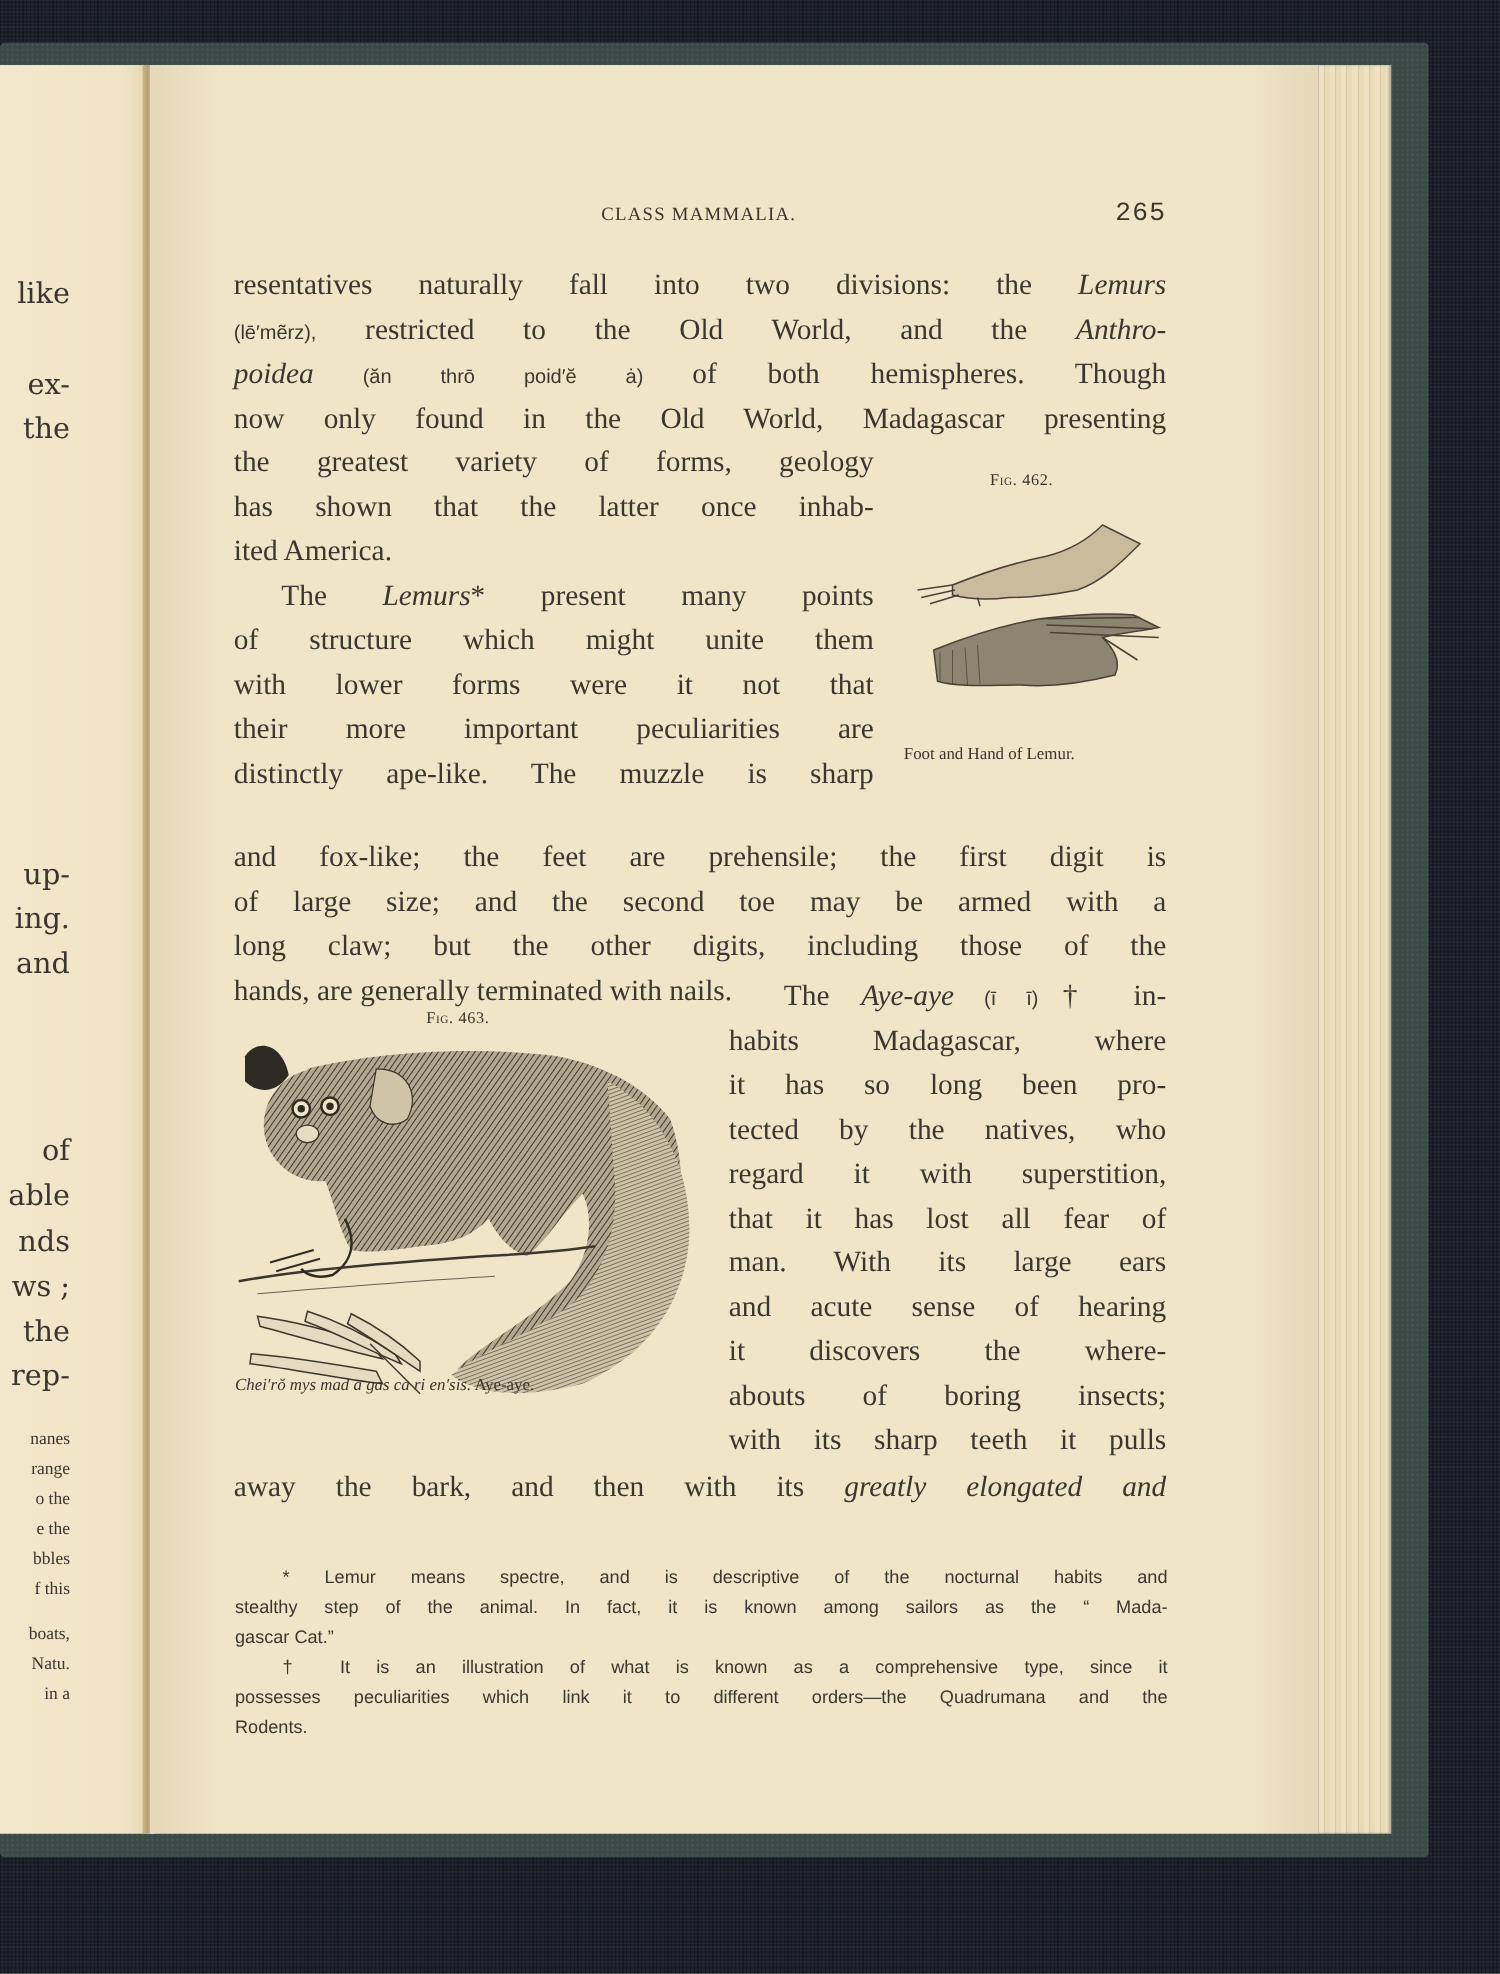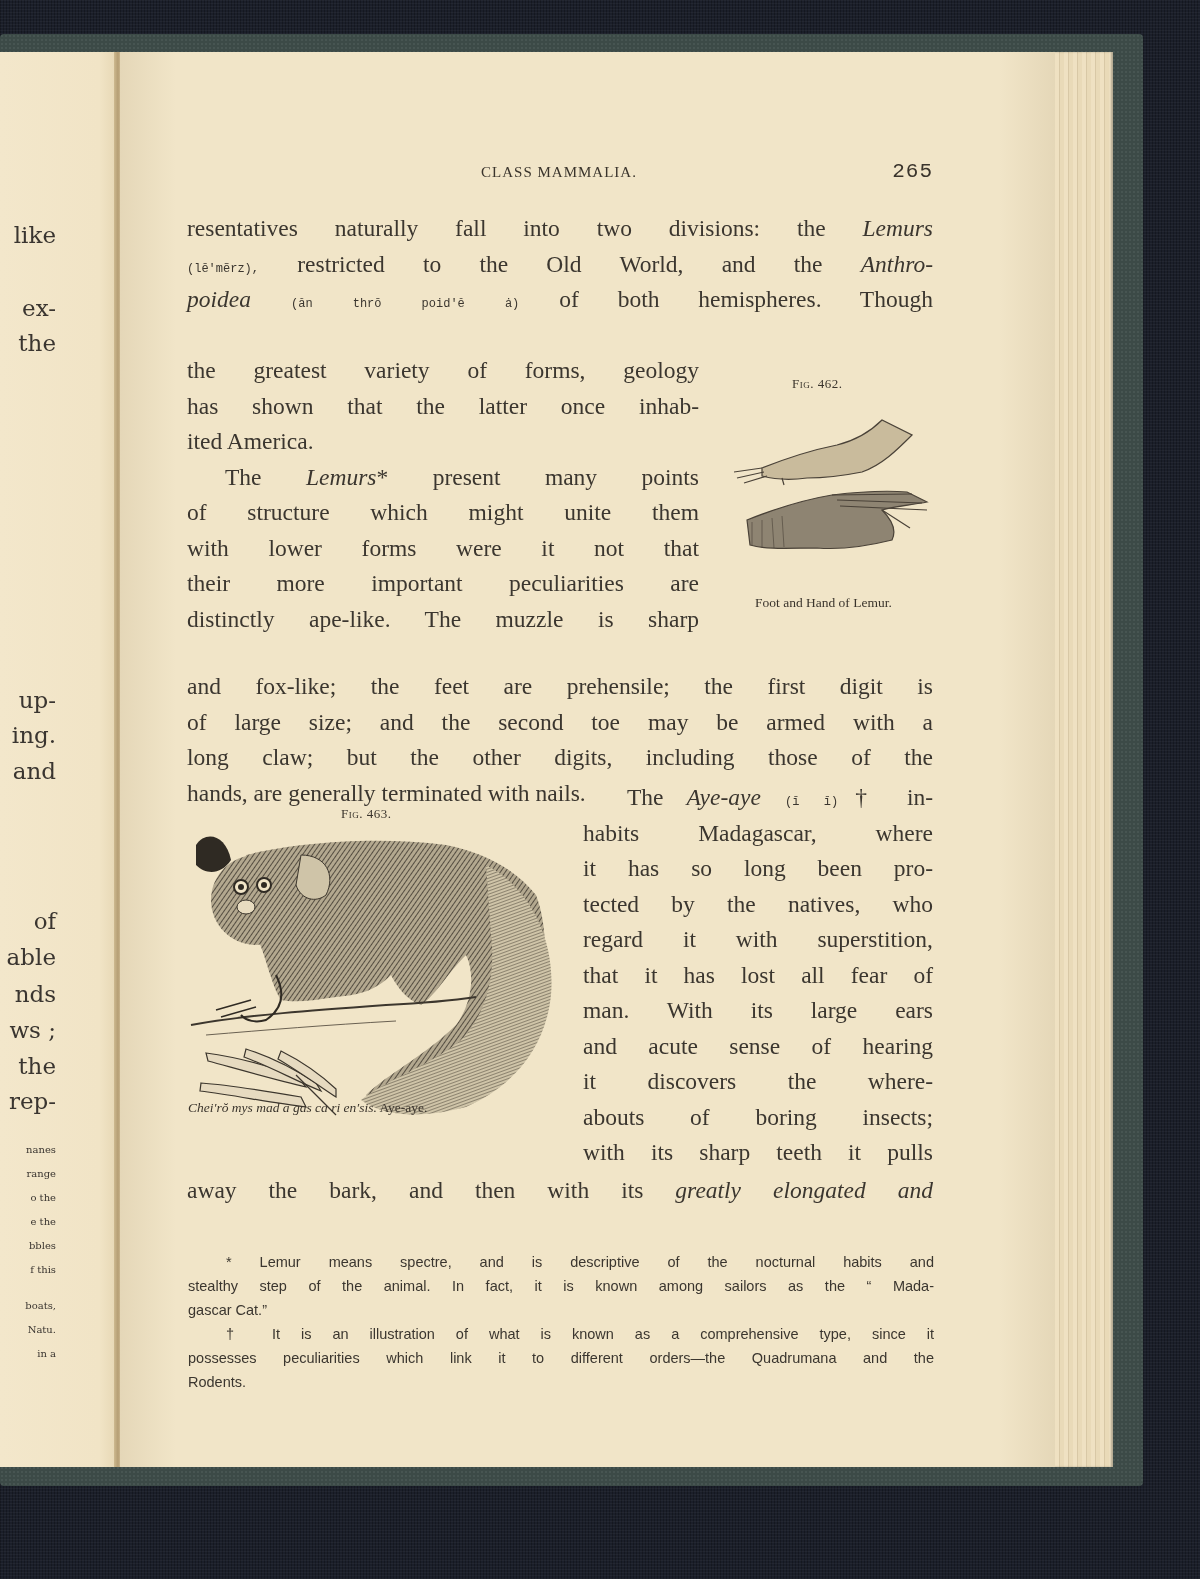--- a/index.html
+++ b/index.html
@@ -29,21 +29,21 @@
     .left-page {
       position: absolute; left: 0; top: 52px; width: 124px; height: 1415px;
       background: linear-gradient(90deg, #f3e7cb 0%, #f1e4c6 80%, #e2d2ad 100%);
       overflow: hidden;
     }
     .left-page .frag {
       position: absolute; right: 68px; white-space: nowrap;
       color: #3a3530; text-align: right;
     }
     .left-page .frag.big { font-size: 23px; }
-    .left-page .frag.small { font-size: 10px; }
+    .left-page .frag.small { font-size: 14px; font-family: Liberation Serif, serif; }
     .gutter {
       position: absolute; left: 114px; top: 52px; width: 8px; height: 1415px;
       background: linear-gradient(90deg, #cdb98f, #b59e74 50%, #dccaa3);
     }
     
     .right-page {
       position: absolute; left: 120px; top: 52px; width: 935px; height: 1415px;
       background: #f1e5c8;
       background-image: linear-gradient(90deg, rgba(120,90,40,0.10), rgba(0,0,0,0) 6%, rgba(0,0,0,0) 94%, rgba(120,90,40,0.10));
     }
@@ -59,21 +59,21 @@
       position: absolute; right: 0; top: 0; font-size: 21px; letter-spacing: 1px;
       font-family: Liberation Mono, monospace;
     }
     .body-text {
       position: absolute; color: #3b362f; font-size: 23.5px; line-height: 35.5px;
       font-family: "Liberation Serif", serif; text-align: justify;
     }
     .line { display: block; height: 35.5px; white-space: nowrap; text-align-last: justify; }
     .line.last { text-align-last: left; }
     .indent { padding-left: 38px; }
-    .pron { font-family: Liberation Mono, monospace; font-size: 12px; }
+    .pron { font-family: Liberation Sans, sans-serif; font-size: 16px; }
     i { font-style: italic; }
     .fig-label {
       position: absolute; font-size: 13px; letter-spacing: 0.5px; color: #3a342c;
       font-family: "Liberation Serif", serif; font-variant: small-caps;
     }
     .fig-caption {
       position: absolute; font-size: 13.5px; color: #3a342c;
       font-family: "Liberation Serif", serif; white-space: nowrap;
     }
     .footnotes {
@@ -120,20 +120,21 @@
 
 <div class="running-head">
   <span class="running-title">CLASS MAMMALIA.</span>
   <span class="page-number">265</span>
 </div>
 
 <div class="body-text" style="left:187px; top:211px; width:746px;">
   <span class="line"><span>resentatives naturally fall into two divisions: the </span><i>Lemurs</i></span>
   <span class="line"><span class="pron">(lē′mẽrz),</span><span> restricted to the Old World, and the </span><i>Anthro-</i></span>
   <span class="line"><i>poidea</i><span class="pron"> (ăn thrō poid′ĕ ȧ) </span><span>of both hemispheres. Though</span></span>
+  <span class="line">now only found in the Old World, Madagascar presenting</span>
 </div>
 
 <div class="body-text" style="left:187px; top:353px; width:512px;">
   <span class="line">the greatest variety of forms, geology</span>
   <span class="line">has shown that the latter once inhab-</span>
   <span class="line last">ited America.</span>
   <span class="line indent"><span>The </span><i>Lemurs</i><span>* present many points</span></span>
   <span class="line">of structure which might unite them</span>
   <span class="line">with lower forms were it not that</span>
   <span class="line">their more important peculiarities are</span>
@@ -150,21 +151,21 @@
 <div class="fig-label" style="left:792px; top:376px;">Fig. 462.</div>
 <svg class="illus" style="left:722px; top:410px;" width="215" height="160" viewBox="0 0 215 160">
   <g stroke="#4a4238" fill="none" stroke-width="1.2">
     <path d="M40 58 C60 50 90 40 115 35 C135 30 150 20 160 10 C170 15 180 20 190 25 C175 40 160 55 140 62 C120 66 100 68 85 68 C70 70 55 70 40 66 Z" fill="#c9bb9c"></path>
     <path d="M40 58 L12 62 M42 62 L15 68 M45 66 L22 73 M60 68 L62 75"></path>
     <path d="M25 110 C50 100 80 90 110 85 C135 82 160 80 185 82 L205 92 C190 95 175 96 160 100 C170 110 175 120 170 130 C150 135 120 140 95 138 C70 138 45 140 28 135 Z" fill="#8e8472"></path>
     <path d="M110 85 L190 84 M115 90 L200 93 M118 96 L205 100 M160 100 L188 118"></path>
     <path d="M30 112 L30 135 M40 110 L40 138 M50 108 L52 138 M60 106 L62 137" stroke-width="0.6"></path>
   </g>
 </svg>
-<div class="fig-caption" style="left:723px; top:595px;margin-left:32px;">Foot and Hand of Lemur.</div>
+<div class="fig-caption" style="left:723px; top:595px;">Foot and Hand of Lemur.</div>
 
 <div class="fig-label" style="left:341px; top:806px;">Fig. 463.</div>
 <svg class="illus" style="left:186px; top:825px;" width="375" height="300" viewBox="0 0 375 300">
   <defs>
     <pattern id="hatch" width="4" height="4" patternUnits="userSpaceOnUse" patternTransform="rotate(35)">
       <rect width="4" height="4" fill="#b3a88f"></rect>
       <line x1="0" y1="0" x2="0" y2="4" stroke="#3c362d" stroke-width="1.6"></line>
     </pattern>
     <pattern id="hatch2" width="3" height="3" patternUnits="userSpaceOnUse" patternTransform="rotate(70)">
       <rect width="3" height="3" fill="#cfc4a8"></rect>

